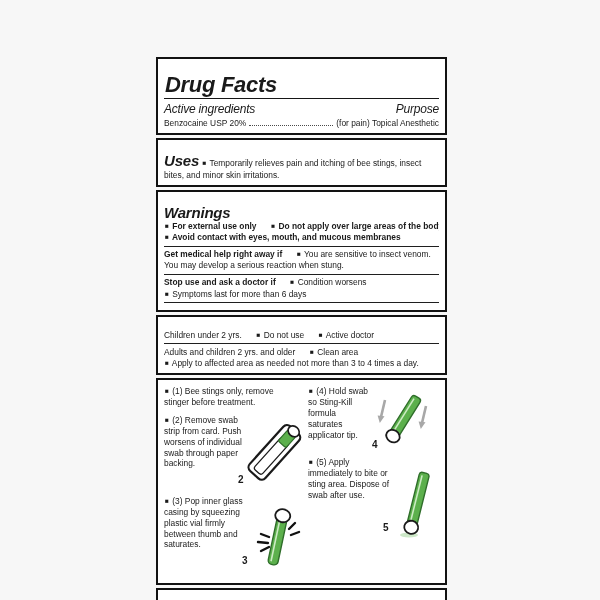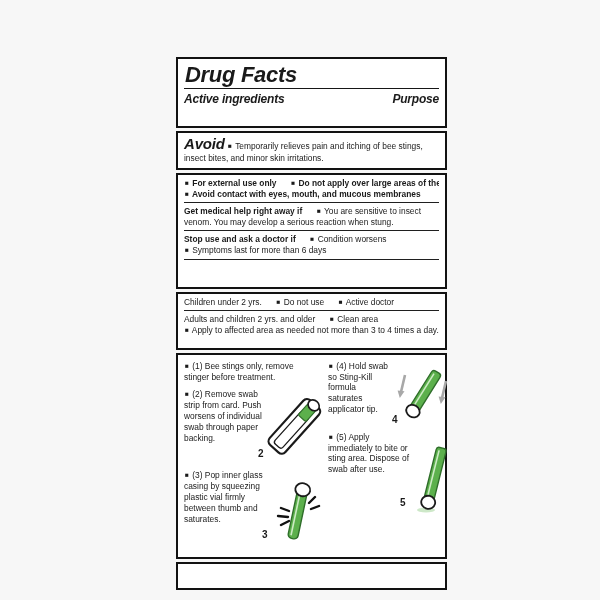--- a/index.html
+++ b/index.html
@@ -11,32 +11,32 @@
     position:relative;
     -webkit-font-smoothing:antialiased;
   }
   .page{position:absolute;inset:0;overflow:hidden;}
   .label{
     position:absolute;left:156px;top:57px;width:291px;
     display:flex;flex-direction:column;gap:3px;
   }
   .box{
     background:#fff;border:2px solid #121212;
-    padding:3px 6px 4px 6px;box-sizing:border-box;margin-left:20px;
+    padding:13px 6px 4px 6px;box-sizing:border-box;
   }
   
   .box-title{min-height:71px;}
   .df-title{
     font-size:22px;font-weight:bold;font-style:italic;
     line-height:1.05;padding:1px 0 2px 1px;letter-spacing:-0.3px;
   }
   .rule{border:none;border-top:1.6px solid #161616;margin:0 0 2px 0;height:0;}
   .ai-head{
     display:flex;justify-content:space-between;
-    font-size:12px;font-weight:bold;font-style:italic;
+    font-size:12px;font-weight:normal;font-style:italic;
     padding:1px 0 2px 0;letter-spacing:-0.2px;
   }
   .ing-row{display:flex;align-items:baseline;font-size:8.4px;line-height:1.3;white-space:nowrap;}
   .leader{flex:1;border-bottom:1.6px dotted #4a4a4a;margin:0 3px 2px 3px;min-width:10px;}
   
   .sec-head{font-size:15px;font-weight:bold;font-style:italic;letter-spacing:-0.2px;line-height:1.1;}
   .body-text{font-size:8.4px;line-height:1.32;}
   .bullet{font-size:6.5px;vertical-align:1px;padding:0 1px;}
   .nowrap{white-space:nowrap;overflow:hidden;}
   .bold{font-weight:bold;}
@@ -67,31 +67,37 @@
 <div class="page">
   <div class="label">
 
     <section class="box box-title">
       <div class="df-title">Drug Facts</div>
       <div class="rule"></div>
       <div class="ai-head">
         <span>Active ingredients</span>
         <span>Purpose</span>
       </div>
+      <div class="ing-row">
+        <span>Benzocaine USP 20%</span>
+        <span class="leader"></span>
+        <span>(for pain) Topical Anesthetic</span>
+      </div>
     </section>
 
     <section class="box box-uses">
       <div class="body-text">
-        <span class="sec-head">Avoid</span>
+        <span class="sec-head">Uses</span>
         <span class="bullet">■</span>
         <span>Temporarily relieves pain and itching of bee stings, insect bites, and minor skin irritations.</span>
       </div>
     </section>
 
     <section class="box box-warnings">
+      <div class="sec-head">Warnings</div>
       <div class="body-text bold nowrap">
         <span class="bullet">■</span>
         <span>For external use only</span>
         <span class="gap-span"></span>
         <span class="bullet">■</span>
         <span>Do not apply over large areas of the body</span>
       </div>
       <div class="body-text bold nowrap">
         <span class="bullet">■</span>
         <span>Avoid contact with eyes, mouth, and mucous membranes</span>

